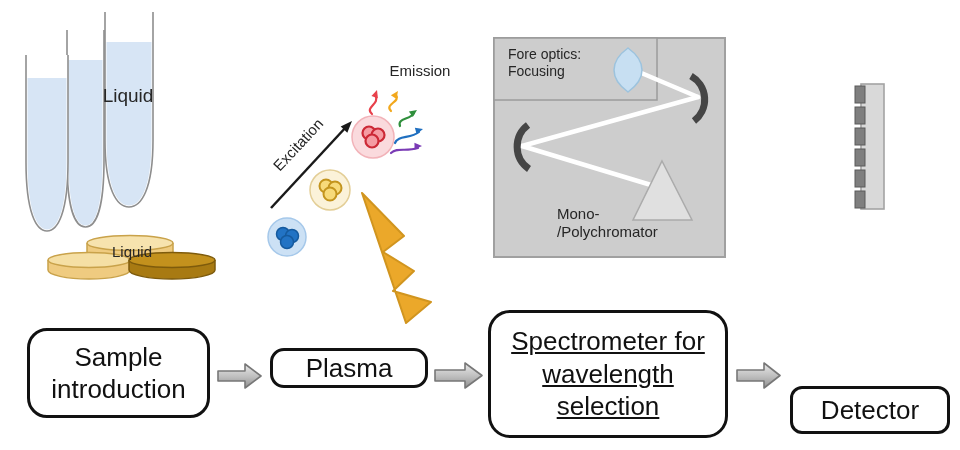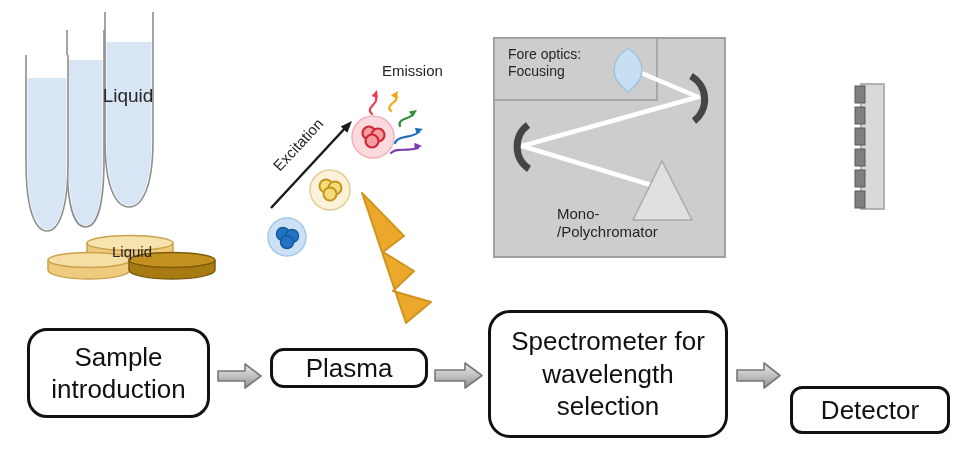--- a/index.html
+++ b/index.html
@@ -4,35 +4,35 @@
 <style>
   html,body{margin:0;padding:0;background:#ffffff;}
   #canvas{
     position:relative;width:960px;height:450px;background:#ffffff;overflow:hidden;
     font-family:"Liberation Sans",sans-serif;color:#1a1a1a;
   }
   #art{position:absolute;left:0;top:0;width:960px;height:450px;}
   .label{position:absolute;color:#262626;}
   .lbl-liquid{left:100px;top:85px;width:56px;text-align:center;font-size:19px;}
   .lbl-solid{left:104px;top:243px;width:56px;text-align:center;font-size:15px;}
-  .lbl-emission{left:382px;top:62px;width:76px;font-size:15px;}
+  .lbl-emission{left:382px;top:62px;width:76px;text-align:center;font-size:15px;}
   .lbl-excitation{
     left:251px;top:136px;width:94px;text-align:center;font-size:15px;
     transform:rotate(-47deg);transform-origin:center;
   }
   .lbl-foreoptics{left:508px;top:46px;font-size:14px;line-height:17px;}
   .lbl-chromator{left:557px;top:205px;font-size:15px;line-height:18px;}
   .flow-box{
     position:absolute;background:#ffffff;border:3px solid #111111;
     display:flex;align-items:center;justify-content:center;text-align:center;
     font-size:26px;line-height:1.25;color:#111111;box-sizing:border-box;
   }
   .box-sample{left:27px;top:328px;width:183px;height:90px;border-radius:20px;padding:0 14px;}
   .box-plasma{left:270px;top:348px;width:158px;height:40px;border-radius:14px;}
-  .box-spectro{left:488px;top:310px;width:240px;height:128px;border-radius:22px;padding:0 20px;}
+  .box-spectro{left:488px;top:310px;width:240px;height:128px;border-radius:22px;padding:0 20px;text-decoration:underline;}
   .box-detector{left:790px;top:350px;width:160px;height:48px;border-radius:12px;margin-top:36px;}
 </style>
 </head>
 <body>
 
 <div id="canvas">
 
   <svg id="art" viewBox="0 0 960 450" xmlns="http://www.w3.org/2000/svg">
     <defs>
       <linearGradient id="gradArrow" x1="0" y1="0" x2="0" y2="1">

